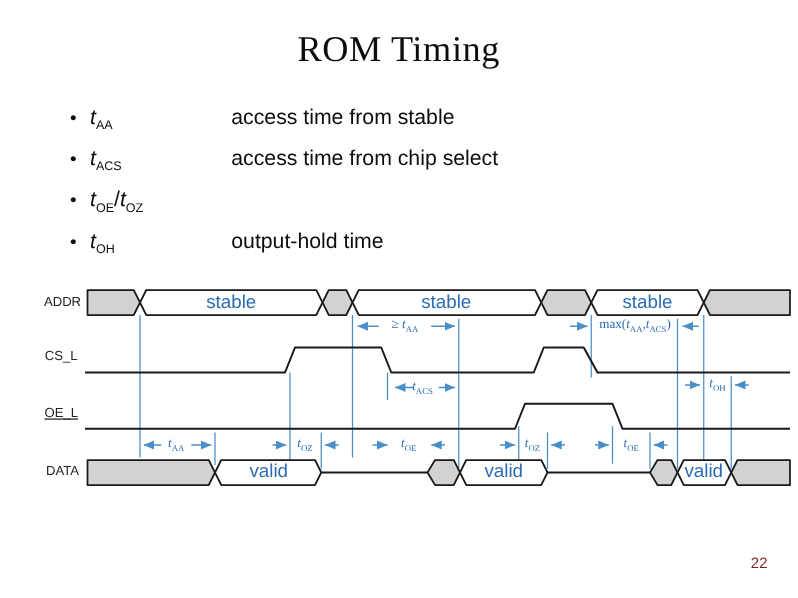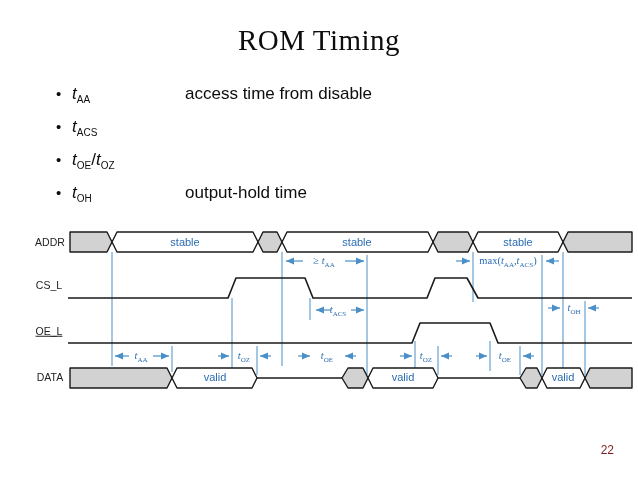--- a/index.html
+++ b/index.html
@@ -14,40 +14,41 @@
   .bullets{position:absolute;top:84px;left:0;width:610px;list-style:none;margin:0;padding:0 0 0 56px;}
   .bullets li{display:flex;align-items:baseline;height:33px;font-size:17px;color:#0d0d0d;}
   .bullets .dot{width:16px;font-size:15px;}
   .bullets .term{display:inline-block;white-space:nowrap;}
   .bullets .term i{font-style:italic;}
   .bullets sub{font-size:10px;line-height:0;}
   .diagram{position:absolute;left:0;top:225px;width:638px;height:175px;}
   .diagram svg{position:absolute;left:0;top:0;}
   .dlab{position:absolute;transform:translate(-50%,-50%);white-space:nowrap;line-height:1;}
   .sig{font-size:10.5px;color:#222222;}
-  .bus{font-size:11px;color:#2a6cb2;}
+  .bus{font-size:15px;color:#2a6cb2;}
   .tlab{font-family:"Liberation Serif",serif;font-size:10.5px;color:#2a6cb2;}
   .tlab i{font-style:italic;}
   .tlab sub{font-size:7px;line-height:0;}
   .pagenum{position:absolute;right:24px;top:443px;font-size:12px;color:#7f1d1d;}
 </style>
 </head>
 <body>
 
 <div class="title">ROM Timing</div>
 
 <ul class="bullets" id="bullets">
     <li>
       <span class="dot">•</span>
       <span class="term" style="min-width: 113px;"><i>t</i><sub>AA</sub></span>
-      <span>access time from disable</span>
+      <span>access time from stable</span>
     </li>
     <li>
       <span class="dot">•</span>
       <span class="term" style="min-width: 113px;"><i>t</i><sub>ACS</sub></span>
+      <span>access time from chip select</span>
     </li>
     <li>
       <span class="dot">•</span>
       <span class="term" style="margin-right: 10px; text-align: right;"><i>t</i><sub>OE</sub><span>/</span><i>t</i><sub>OZ</sub></span>
     </li>
     <li>
       <span class="dot">•</span>
       <span class="term" style="min-width: 113px;"><i>t</i><sub>OH</sub></span>
       <span>output-hold time</span>
     </li>

